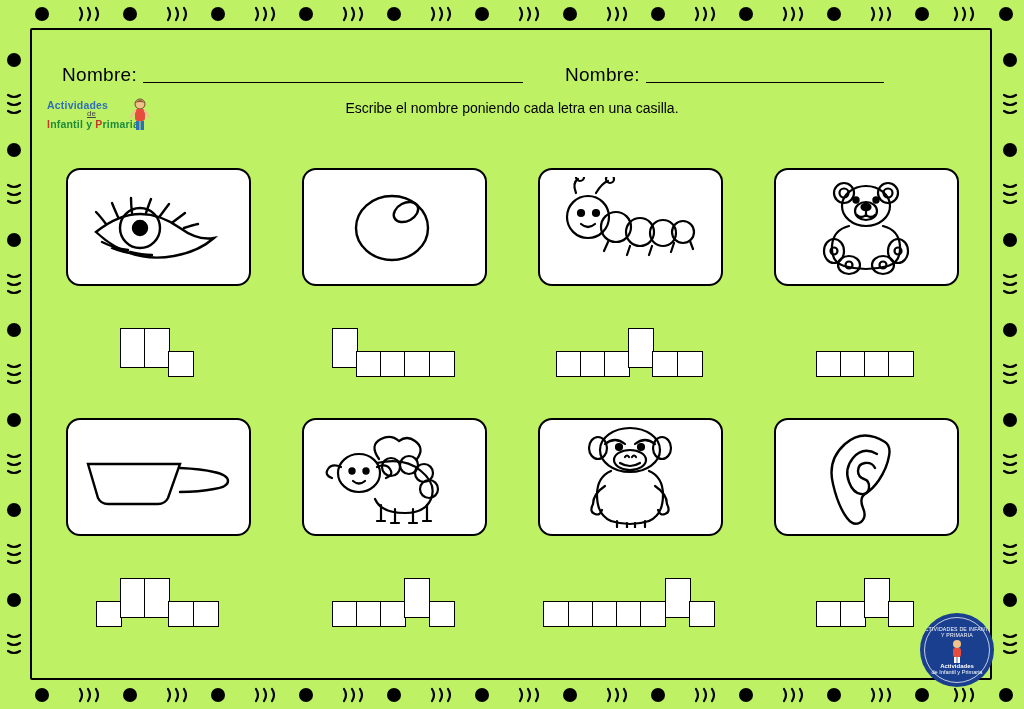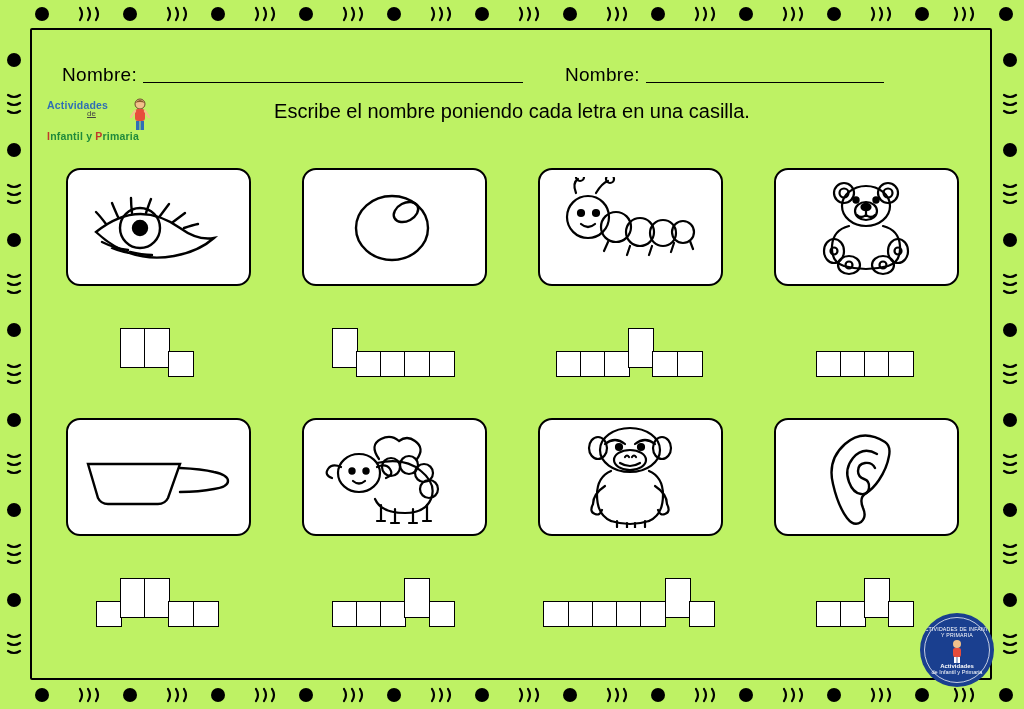--- a/index.html
+++ b/index.html
@@ -63,21 +63,21 @@
   .rule.name { width: 380px; }
   .rule.date { width: 238px; }
   .gap { width: 42px; }
 
   .instruction {
     position: absolute;
     top: 100px;
     left: 0;
     width: 1024px;
     text-align: center;
-    font-size: 20px;
+    font-size: 14px;
     color: #000;
   }
 
   
   .logo {
     position: absolute;
     left: 43px;
     top: 97px;
     width: 110px;
     height: 40px;
@@ -85,21 +85,21 @@
   .logo .l1 {
     position: absolute; left: 4px; top: 2px;
     font-size: 10.5px; font-weight: bold; color: #2f6fb5;
     letter-spacing: .2px;
   }
   .logo .l2 {
     position: absolute; left: 44px; top: 12px;
     font-size: 8px; color: #444; text-decoration: underline;
   }
   .logo .l3 {
-    position: absolute; left: 4px; top: 33px;
+    position: absolute; left: 4px; top: 21px;
     font-size: 10.5px; font-weight: bold; color: #1f8a3b;
     letter-spacing: .2px;
   }
   .logo .l3 .cap { color: #c0392b; }
   .logo .fig {
     position: absolute; right: 2px; top: 0px;
     width: 22px; height: 34px;
   }
 
   

